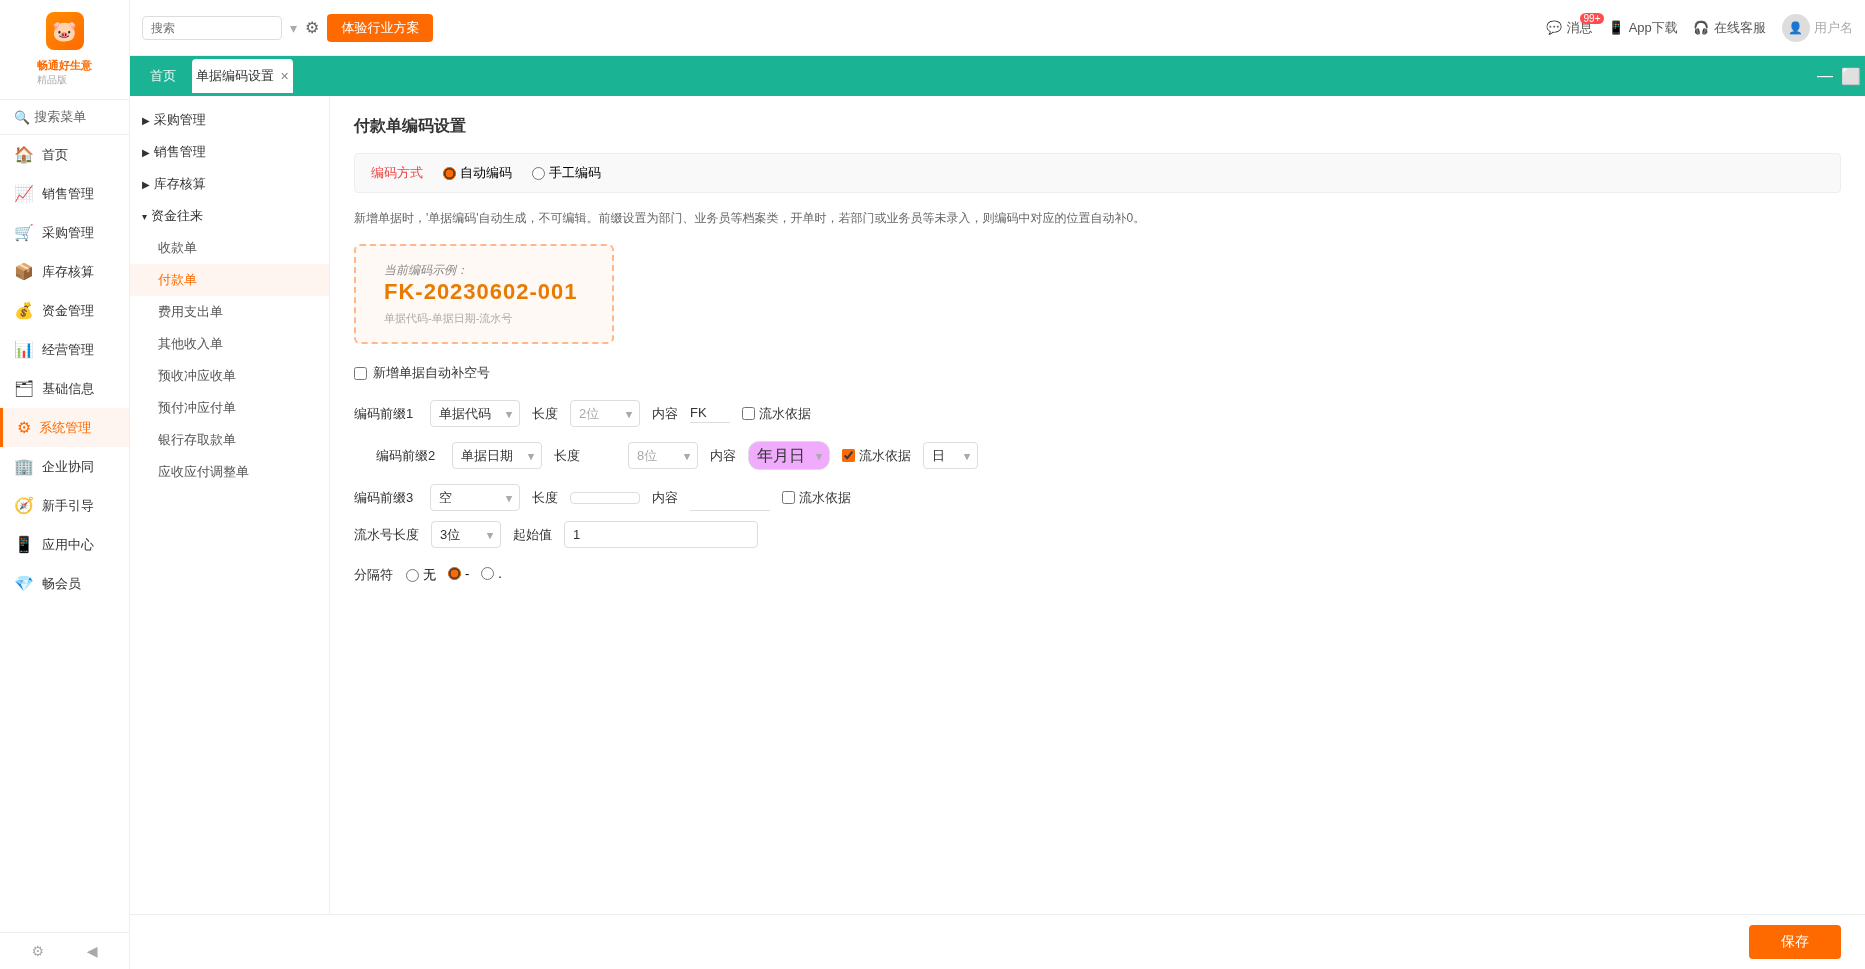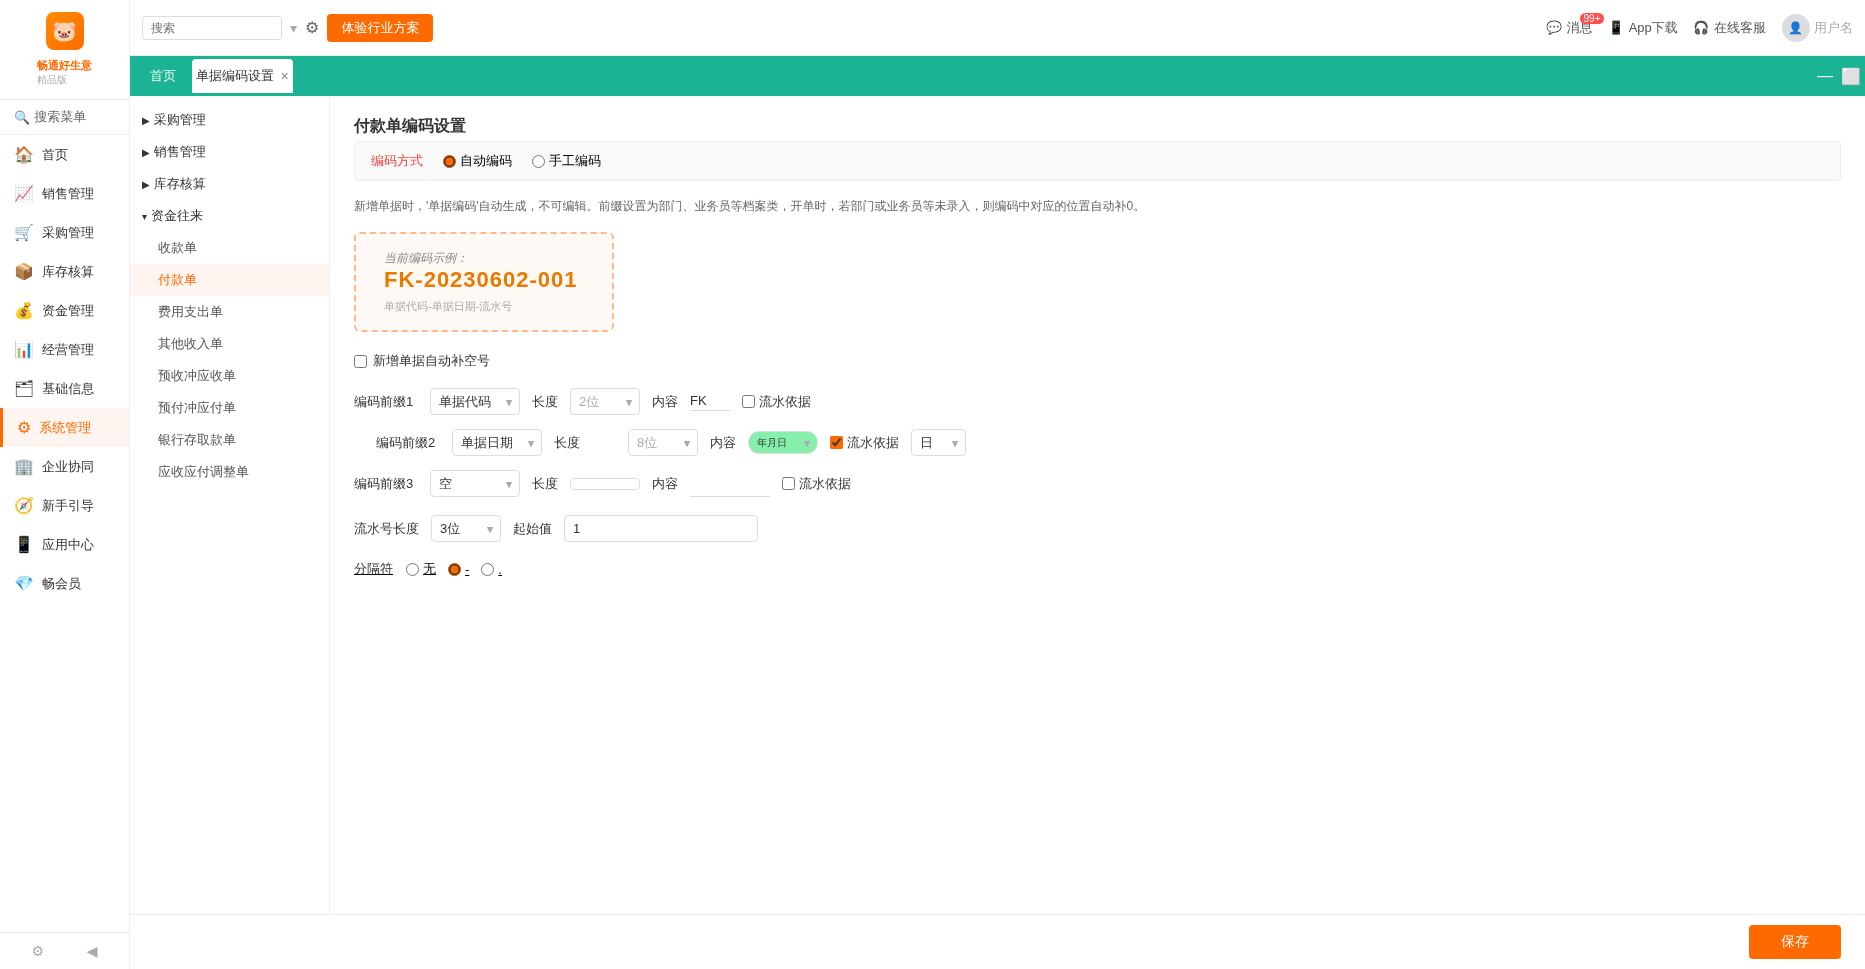--- a/index.html
+++ b/index.html
@@ -309,21 +309,21 @@
       </div>
       <div class="side-item" style="padding:7px 28px;font-size:13px;color:#555;cursor:pointer;">
         <span>银行存取款单</span>
       </div>
       <div class="side-item" style="padding:7px 28px;font-size:13px;color:#555;cursor:pointer;">
         <span>应收应付调整单</span>
       </div>
     </div>
 
     <div class="page-body" style="flex:1;padding:20px 24px;overflow-y:auto;background:#fff;">
-      <div style="font-size:16px;font-weight:bold;color:#333;margin-bottom:4px;">付款单编码设置</div>
+      <div style="font-size:16px;font-weight:bold;color:#333;margin-bottom:16px;">付款单编码设置</div>
 
       
       <div style="background:#f9f9f9;border:1px solid #eee;border-radius:4px;padding:10px 16px;margin-bottom:16px;display:flex;align-items:center;gap:20px;">
         <span style="font-size:13px;color:#ef4444;">编码方式</span>
         <label style="display:flex;align-items:center;gap:4px;font-size:13px;cursor:pointer;">
           <input type="radio" name="encode-method" checked="" style="accent-color: rgb(255, 106, 0);">
           <span>自动编码</span>
         </label>
         <label style="display:flex;align-items:center;gap:4px;font-size:13px;cursor:pointer;">
           <input type="radio" name="encode-method" style="accent-color: rgb(255, 106, 0);">
@@ -382,41 +382,41 @@
         </div>
         <span style="font-size:13px;color:#333;">长度</span>
         <div class="select-wrapper" style="position:relative;display:inline-block;">
           <select style="border:1px solid #ddd;border-radius:4px;padding:5px 24px 5px 8px;font-size:13px;color:#aaa;background:#fff;appearance:none;-webkit-appearance:none;cursor:pointer;min-width:70px;margin-left:36px;">
             <option>8位</option>
           </select>
           <span style="position:absolute;right:8px;top:50%;transform:translateY(-50%);color:#aaa;pointer-events:none;font-size:12px;">▾</span>
         </div>
         <span style="font-size:13px;color:#333;">内容</span>
         <div class="select-wrapper" style="position:relative;display:inline-block;">
-          <select style="border:1px solid #ddd;border-radius:11px;padding:5px 24px 5px 8px;font-size:10px;color:#333;background:#86efac;appearance:none;-webkit-appearance:none;cursor:pointer;min-width:70px;">
+          <select style="border:1px solid #ddd;border-radius:11px;padding:5px 24px 5px 8px;font-size:16px;color:#333;background:#f0abfc;appearance:none;-webkit-appearance:none;cursor:pointer;min-width:70px;">
             <option>年月日</option>
           </select>
           <span style="position:absolute;right:8px;top:50%;transform:translateY(-50%);color:#aaa;pointer-events:none;font-size:12px;">▾</span>
         </div>
         <label style="display:flex;align-items:center;gap:4px;font-size:13px;color:#333;cursor:pointer;">
           <input type="checkbox" checked="" style="accent-color: rgb(255, 106, 0);">
           <span>流水依据</span>
         </label>
         <div class="select-wrapper" style="position:relative;display:inline-block;">
           <select style="border:1px solid #ddd;border-radius:4px;padding:5px 24px 5px 8px;font-size:13px;color:#333;background:#fff;appearance:none;-webkit-appearance:none;cursor:pointer;min-width:55px;">
             <option>日</option>
             <option>月</option>
             <option>年</option>
           </select>
           <span style="position:absolute;right:8px;top:50%;transform:translateY(-50%);color:#aaa;pointer-events:none;font-size:12px;">▾</span>
         </div>
       </div>
 
       
-      <div style="display:flex;align-items:center;gap:12px;margin-bottom:18px;">
+      <div style="display:flex;align-items:center;gap:12px;margin-bottom:10px;">
         <span style="font-size:13px;color:#333;min-width:64px;">编码前缀3</span>
         <div class="select-wrapper" style="position:relative;display:inline-block;">
           <select style="border:1px solid #ddd;border-radius:4px;padding:5px 24px 5px 8px;font-size:13px;color:#333;background:#fff;appearance:none;-webkit-appearance:none;cursor:pointer;min-width:90px;">
             <option>空</option>
           </select>
           <span style="position:absolute;right:8px;top:50%;transform:translateY(-50%);color:#aaa;pointer-events:none;font-size:12px;">▾</span>
         </div>
         <span style="font-size:13px;color:#333;">长度</span>
         <div style="border:1px solid #ddd;border-radius:4px;padding:5px 8px;font-size:13px;color:#aaa;min-width:70px;background:#fff;"></div>
         <span style="font-size:13px;color:#333;">内容</span>
@@ -434,21 +434,21 @@
           <select style="border:1px solid #ddd;border-radius:4px;padding:5px 24px 5px 8px;font-size:13px;color:#333;background:#fff;appearance:none;-webkit-appearance:none;cursor:pointer;min-width:70px;">
             <option>3位</option>
           </select>
           <span style="position:absolute;right:8px;top:50%;transform:translateY(-50%);color:#aaa;pointer-events:none;font-size:12px;">▾</span>
         </div>
         <span style="font-size:13px;color:#333;">起始值</span>
         <input type="text" value="1" style="border: 1px solid rgb(221, 221, 221); border-radius: 4px; padding: 5px 8px; font-size: 13px; min-width: 80px; color: rgb(51, 51, 51);">
       </div>
 
       
-      <div style="display:flex;align-items:center;gap:12px;margin-bottom:24px;text-decoration:underline;">
+      <div style="display:flex;align-items:flex-start;gap:12px;margin-bottom:24px;">
         <span style="font-size:13px;color:#333;min-width:40px;">分隔符</span>
         <label style="display:flex;align-items:center;gap:4px;font-size:13px;cursor:pointer;">
           <input type="radio" name="separator" style="accent-color: rgb(255, 106, 0);">
           <span>无</span>
         </label>
         <label style="display:flex;align-items:center;gap:4px;font-size:13px;cursor:pointer;">
           <input type="radio" name="separator" checked="" style="accent-color: rgb(255, 106, 0);">
           <span>-</span>
         </label>
         <label style="display:flex;align-items:center;gap:4px;font-size:13px;cursor:pointer;">

